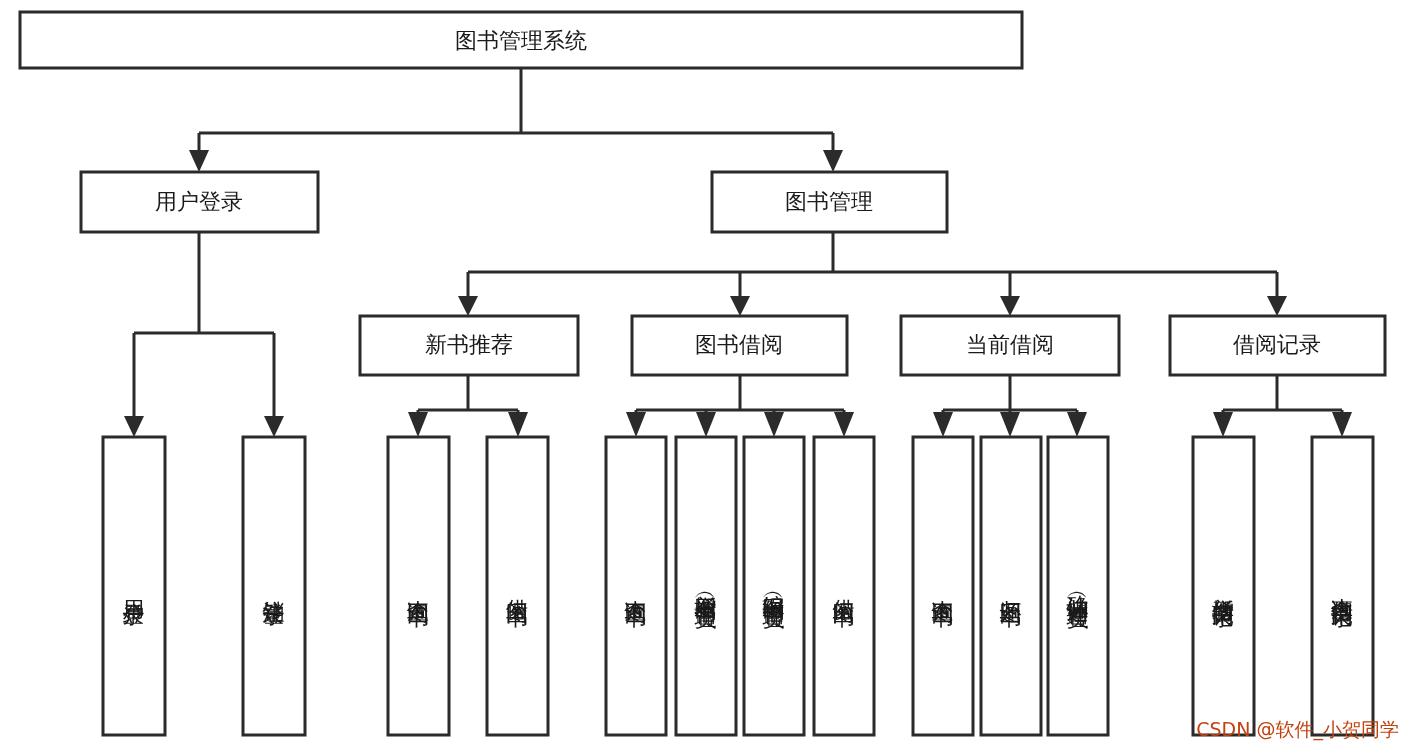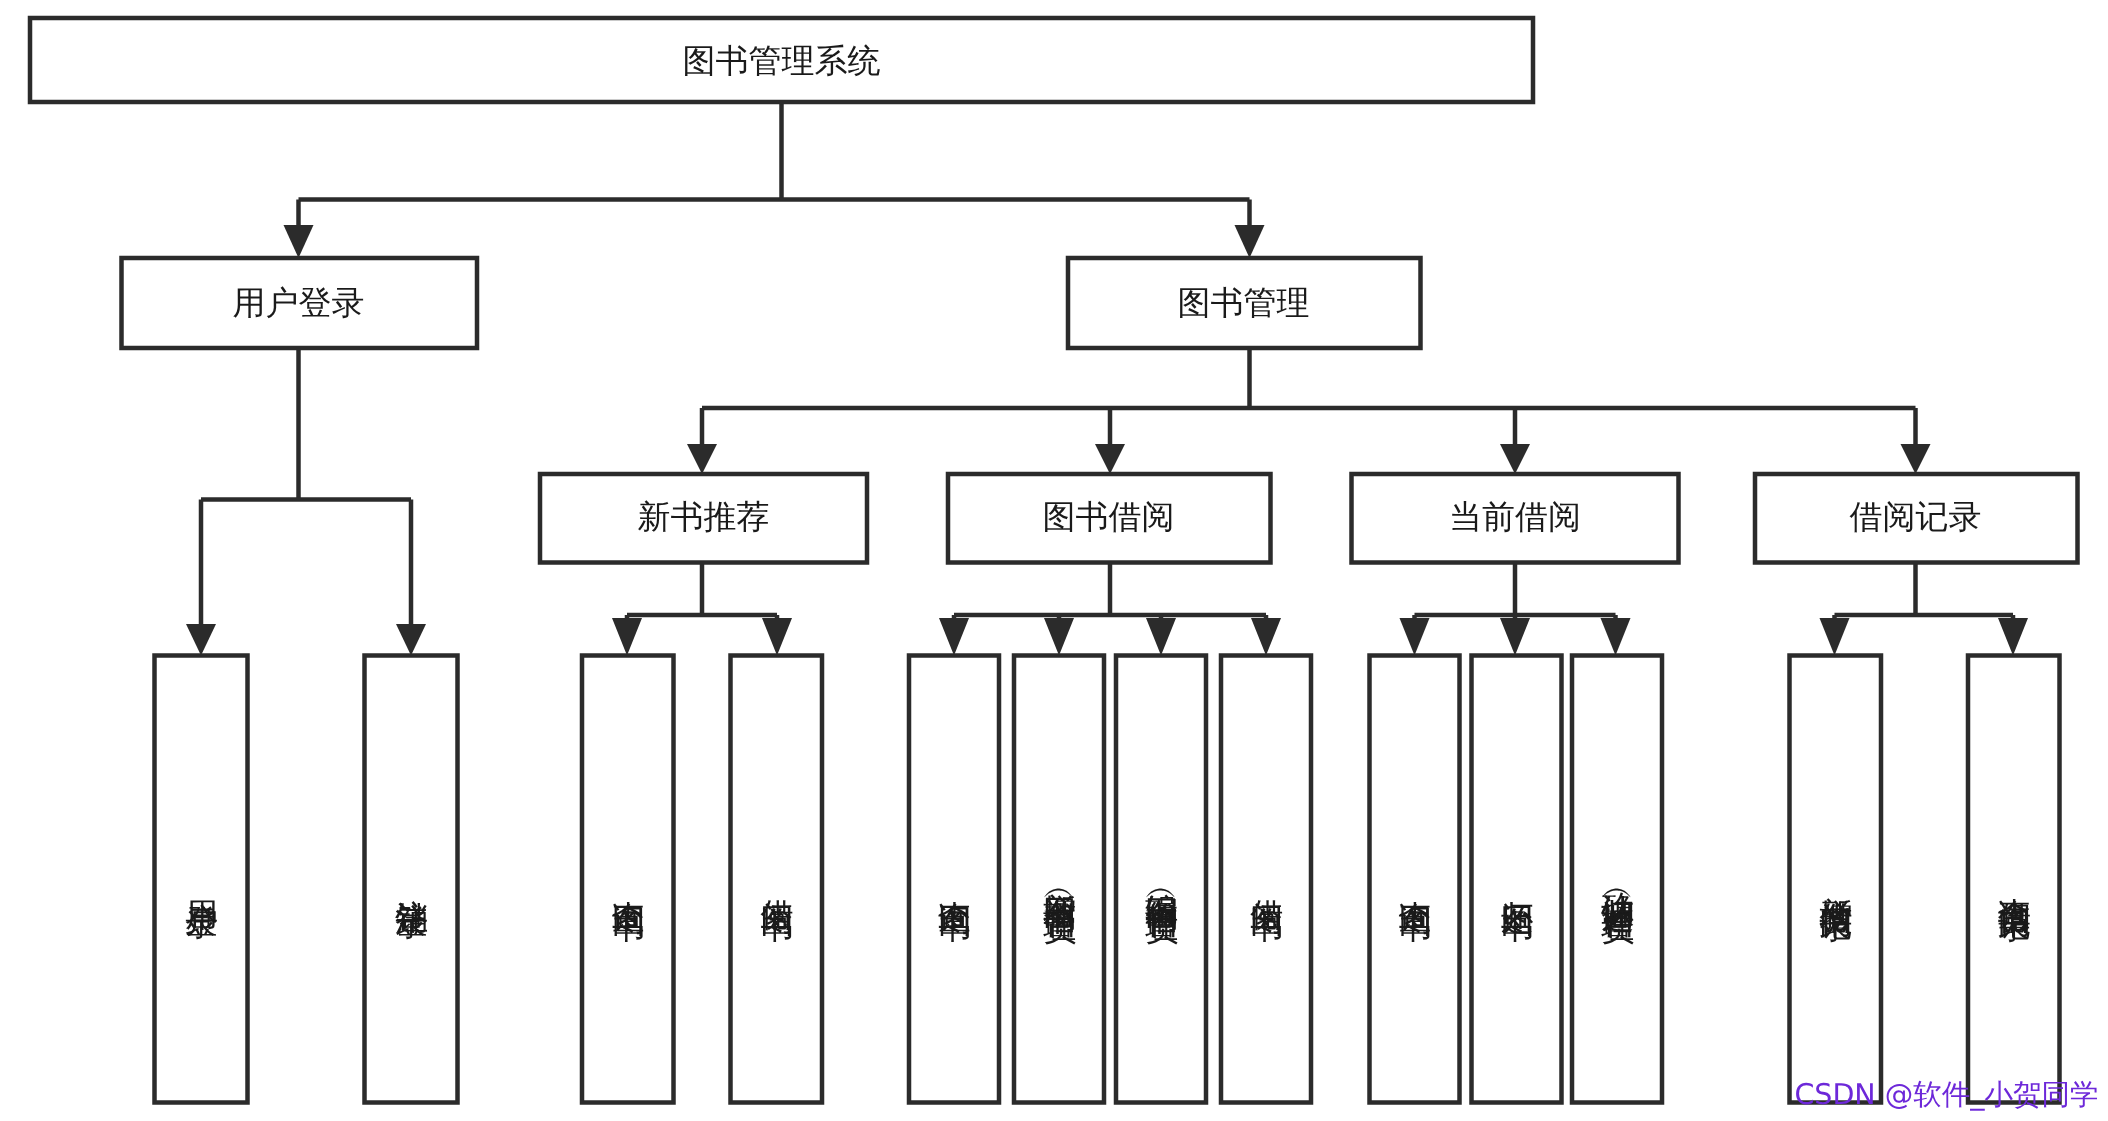--- a/index.html
+++ b/index.html
@@ -29,21 +29,21 @@
     line-height:1.05;
     color:#1a1a1a;
     letter-spacing:2px;
     white-space:nowrap;
   }
   .watermark{
     position:absolute;
     right:6px;bottom:4px;
     font-family:"DejaVu Sans","Liberation Sans",sans-serif;
     font-size:19px;
-    color:#6d28d9;
+    color:#c2410c;
     white-space:nowrap;
     user-select:none;
   }
 </style>
 </head>
 <body>
 
 <div id="diagram-root">
 
   <svg id="flow" viewBox="0 0 1405 747">

